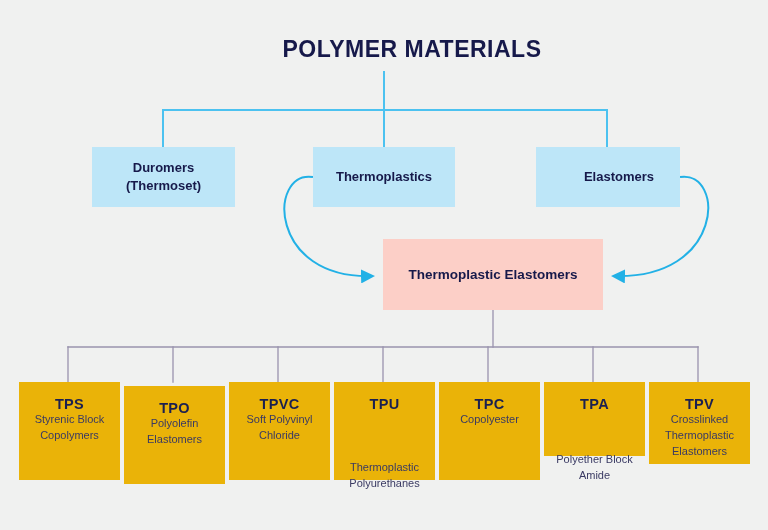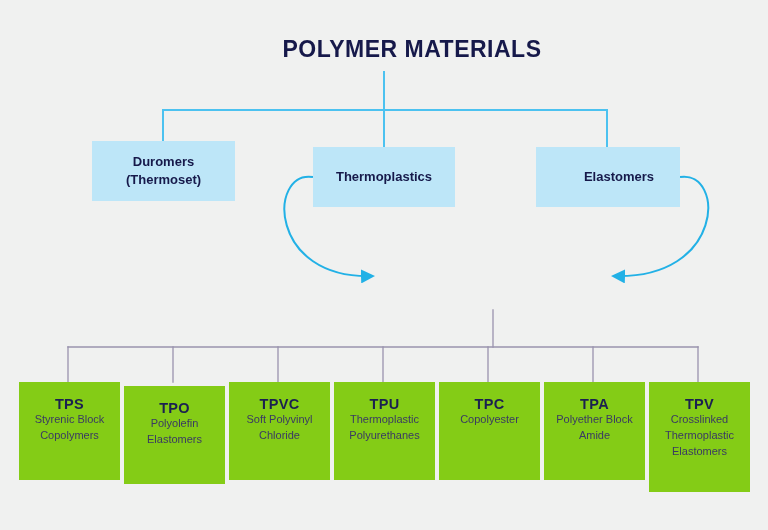--- a/index.html
+++ b/index.html
@@ -59,21 +59,21 @@
   }
 
   .node-pink {
     background: #FCCFC7;
     color: #16194A;
     font-size: 13.5px;
     font-weight: bold;
   }
 
   .node-purple {
-    background: #84cc16;
+    background: #eab308;
     color: #2A2A55;
     padding-top: 14px;
     justify-content: flex-start;
   }
   .node-purple .code {
     font-size: 14.5px;
     font-weight: bold;
     color: #1B2050;
     letter-spacing: 0.3px;
   }
@@ -121,62 +121,65 @@
       <path d="M278,347 L278,382"></path>
       <path d="M383,347 L383,382"></path>
       <path d="M488,347 L488,382"></path>
       <path d="M593,347 L593,382"></path>
       <path d="M698,347 L698,382"></path>
     </g>
   </svg>
 
   <div class="title">POLYMER MATERIALS</div>
 
-  <div class="node node-blue" style="left:92px; top:141px; width:143px; height:60px;">
+  <div class="node node-blue" style="left:92px; top:147px; width:143px; height:60px;">
     <span>Duromers</span>
     <span>(Thermoset)</span>
   </div>
 
   <div class="node node-blue" style="left:313px; top:147px; width:142px; height:60px;">
     <span>Thermoplastics</span>
   </div>
 
   <div class="node node-blue" style="left:536px; top:147px; width:144px; height:60px;padding-left:22px;">
     <span>Elastomers</span>
   </div>
 
+  <div class="node node-pink" style="left:383px; top:239px; width:220px; height:71px;">
+    <span>Thermoplastic Elastomers</span>
+  </div>
 
   <div class="node node-purple" style="left:19px; top:382px; width:101px; height:98px;">
     <span class="code">TPS</span>
     <span class="desc">Styrenic Block Copolymers</span>
   </div>
 
   <div class="node node-purple" style="left:124px; top:386px; width:101px; height:98px;">
     <span class="code">TPO</span>
     <span class="desc">Polyolefin Elastomers</span>
   </div>
 
   <div class="node node-purple" style="left:229px; top:382px; width:101px; height:98px;">
     <span class="code">TPVC</span>
     <span class="desc">Soft Polyvinyl Chloride</span>
   </div>
 
-  <div class="node node-purple" style="left:334px; top:382px; width:101px; height:98px;">
+  <div class="node node-purple" style="left:334px; top:382px; width:101px; height:98px;gap:48px;">
     <span class="code">TPU</span>
     <span class="desc">Thermoplastic Polyurethanes</span>
   </div>
 
   <div class="node node-purple" style="left:439px; top:382px; width:101px; height:98px;">
     <span class="code">TPC</span>
     <span class="desc">Copolyester</span>
   </div>
 
-  <div class="node node-purple" style="left:544px; top:382px; width:101px; height:98px;">
+  <div class="node node-purple" style="left:544px; top:382px; width:101px; height:74px;gap:40px;">
     <span class="code">TPA</span>
     <span class="desc">Polyether Block Amide</span>
   </div>
 
-  <div class="node node-purple" style="left:649px; top:382px; width:101px; height:110px;">
+  <div class="node node-purple" style="left:649px; top:382px; width:101px; height:82px;">
     <span class="code">TPV</span>
     <span class="desc">Crosslinked Thermoplastic Elastomers</span>
   </div>
 
 </div>
 
 </body></html>

